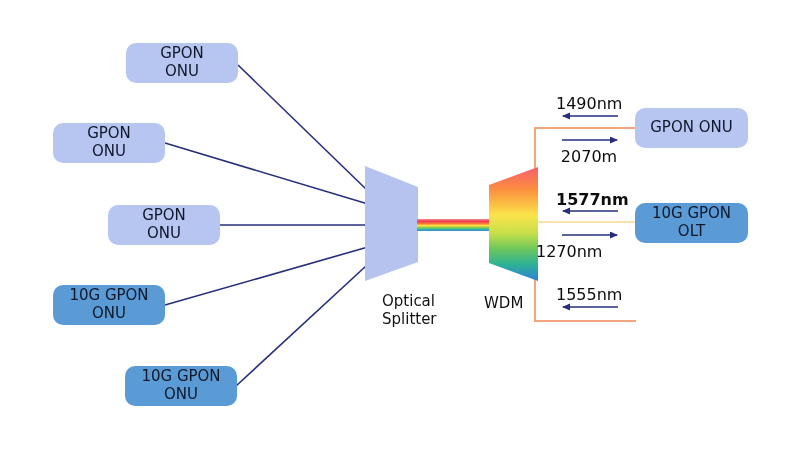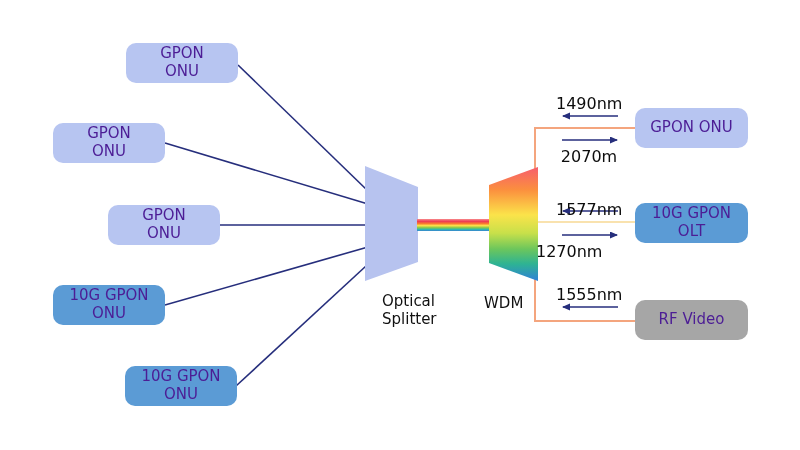--- a/index.html
+++ b/index.html
@@ -3,21 +3,21 @@
 <meta charset="utf-8">
 <style>
   html,body{margin:0;padding:0;background:#ffffff;}
   .stage{
     position:relative;width:800px;height:450px;background:#ffffff;overflow:hidden;
     font-family:"DejaVu Sans","Liberation Sans",sans-serif;
   }
   .layer{position:absolute;left:0;top:0;width:800px;height:450px;}
   .node{
     position:absolute;display:flex;align-items:center;justify-content:center;
-    border-radius:10px;font-size:15px;line-height:1.18;color:#4c1d95;
+    border-radius:10px;font-size:15px;line-height:1.18;color:#0f172a;
     text-align:center;white-space:pre-line;
   }
   .node--lav{background:#b7c5f1;}
   .node--blue{background:#5b9bd5;}
   .node--gray{background:#a6a6a6;}
   .shape-label{
     position:absolute;font-size:15px;line-height:1.2;color:#111111;
     white-space:pre-line;
   }
   .wl{
@@ -93,22 +93,21 @@
 ONU</div>
   <div class="node node--blue" style="left:125px;top:366px;width:112px;height:40px;">10G GPON
 ONU</div>
 
   <div class="shape-label" style="left:382px;top:292px;">Optical
 Splitter</div>
   <div class="shape-label" style="left:484px;top:294px;text-align:center;">WDM</div>
 
   <div class="wl" style="left:556px;top:94px;">1490nm</div>
   <div class="wl" style="left:556px;top:147px;">2070m</div>
-  <div class="wl" style="left:556px;top:200px;">1577nm</div>
+  <div class="wl" style="left:556px;top:190px;font-weight:bold;">1577nm</div>
   <div class="wl" style="left:536px;top:242px;">1270nm</div>
   <div class="wl" style="left:556px;top:285px;">1555nm</div>
 
   <div class="node node--lav" style="left:635px;top:108px;width:113px;height:40px;">GPON ONU</div>
   <div class="node node--blue" style="left:635px;top:203px;width:113px;height:40px;">10G GPON
 OLT</div>
-  <div class="node node--gray" style="left:635px;top:300px;width:113px;height:40px;">RF Video</div>
 
 </div>
 
 </body></html>

